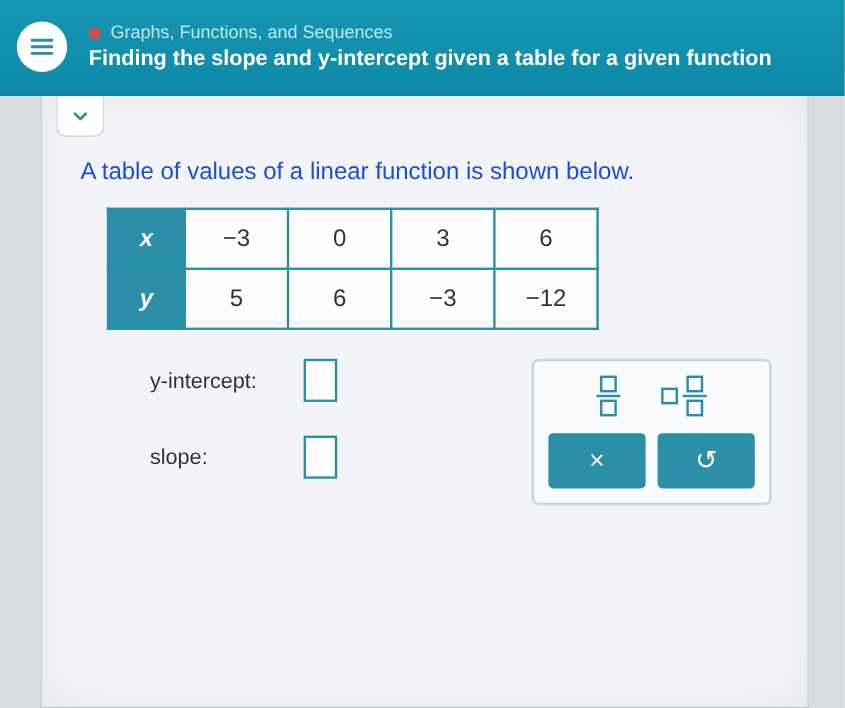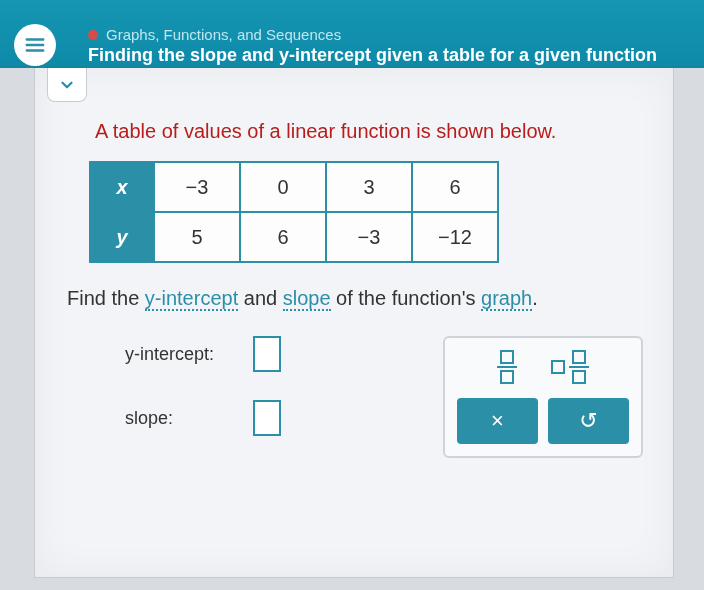--- a/index.html
+++ b/index.html
@@ -5,25 +5,25 @@
   * { box-sizing: border-box; margin: 0; padding: 0; }
   body {
     font-family: -apple-system, "Segoe UI", Arial, sans-serif;
     background: #d8dce0;
     width: 704px;
     height: 590px;
     overflow: hidden;
   }
   .header {
     background: linear-gradient(180deg, #1596b3 0%, #0e8aa8 100%);
-    height: 68px;
+    height: 80px;
     display: flex;
-    align-items: flex-end;
+    align-items: center;
     padding: 0 14px;
-    gap: 32px;
+    gap: 18px;
     border-bottom: 2px solid rgba(0,0,0,.1);
   }
   .menu-btn {
     width: 42px; height: 42px;
     border-radius: 50%;
     background: #fff;
     display: flex; align-items: center; justify-content: center;
     flex-shrink: 0;
     cursor: pointer;
   }
@@ -49,22 +49,21 @@
     border:1px solid #c7cbd1;
     border-top:none;
     border-radius: 0 0 8px 8px;
     display:flex;align-items:center;justify-content:center;
     color:#2a99b5;
     cursor:pointer;
   }
   .prompt {
     padding: 52px 28px 18px 32px;
     font-size: 20px;
-    color:#b91c1c;
-    margin-left:28px;
+    color:#1d4ed8;
   }
   table.values {
     margin: 0 0 24px 54px;
     border-collapse: collapse;
   }
   table.values td, table.values th {
     border: 2px solid #2a8fa7;
     width: 86px; height: 50px;
     text-align: center;
     font-size: 20px;
@@ -168,23 +167,20 @@
     <tr>
       <th>y</th>
       <td>5</td>
       <td>6</td>
       <td>−3</td>
       <td>−12</td>
     </tr>
   </tbody>
     </table>
 
-  <div class="instr">
-    <span>Find the </span><span class="term">y-intercept</span><span> and </span><span class="term">slope</span><span> of the function's </span><span class="term">graph</span><span>.</span>
-  </div>
 
   <div class="answers">
     <div class="ans-left">
       <div class="ans-row">
         <span class="ans-label">y-intercept:</span>
         <div class="ans-box"></div>
       </div>
       <div class="ans-row">
         <span class="ans-label">slope:</span>
         <div class="ans-box"></div>

